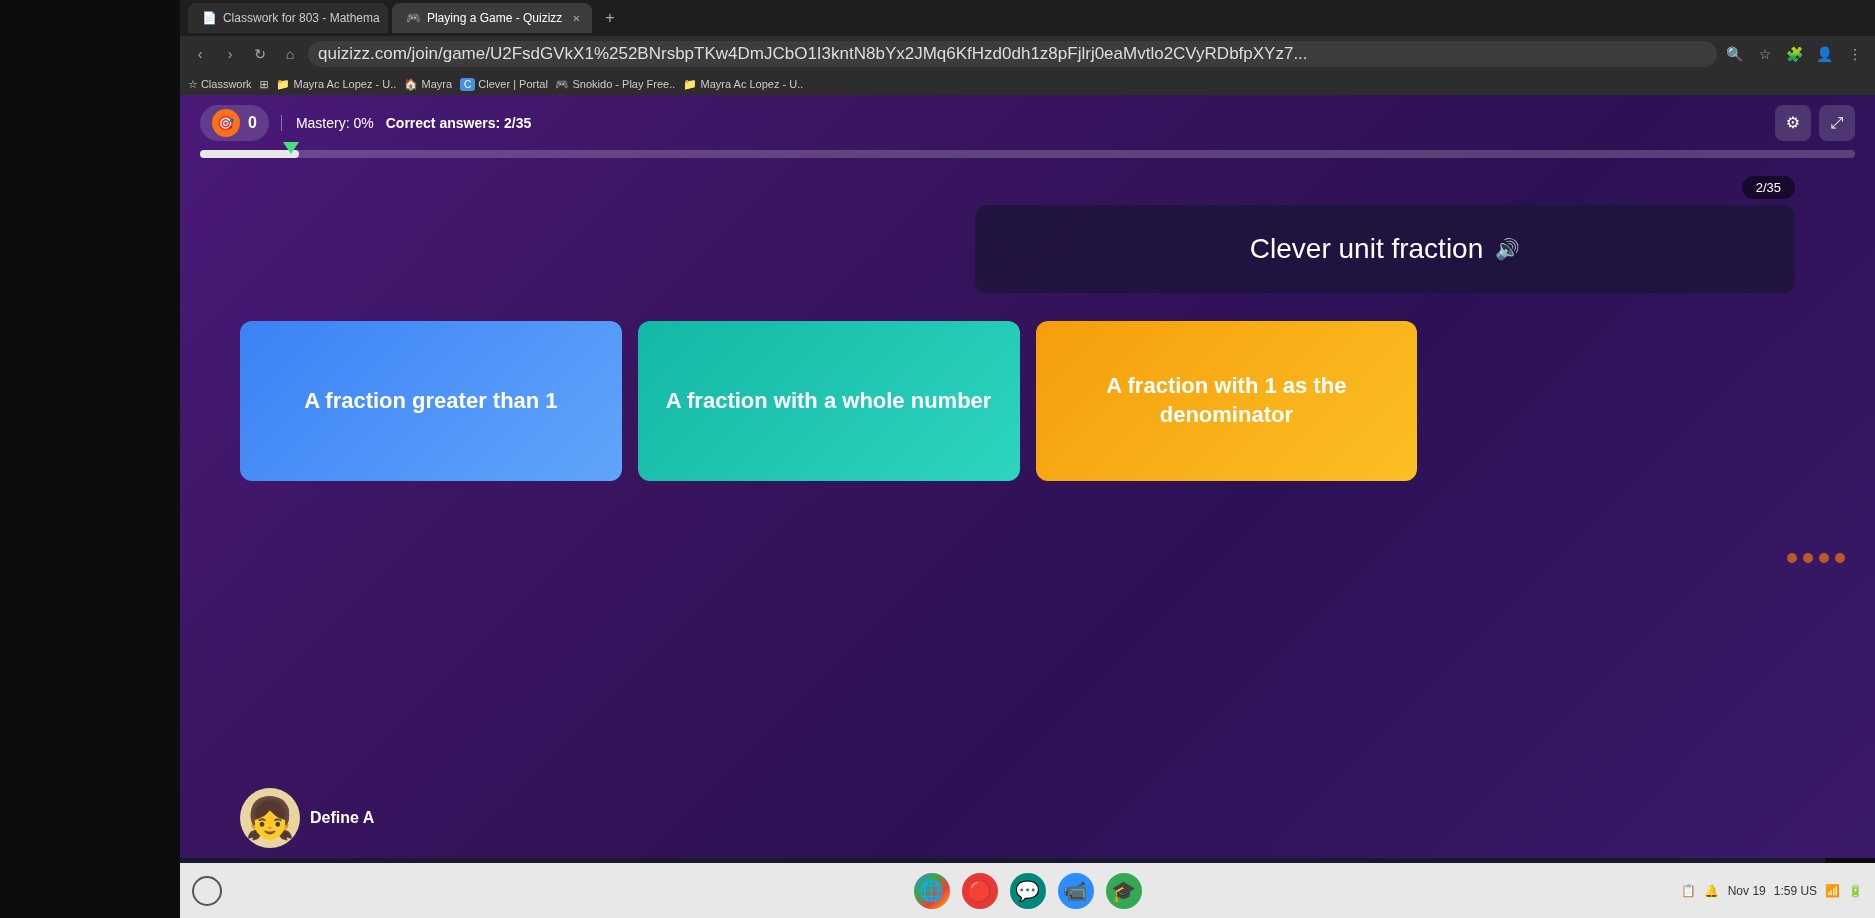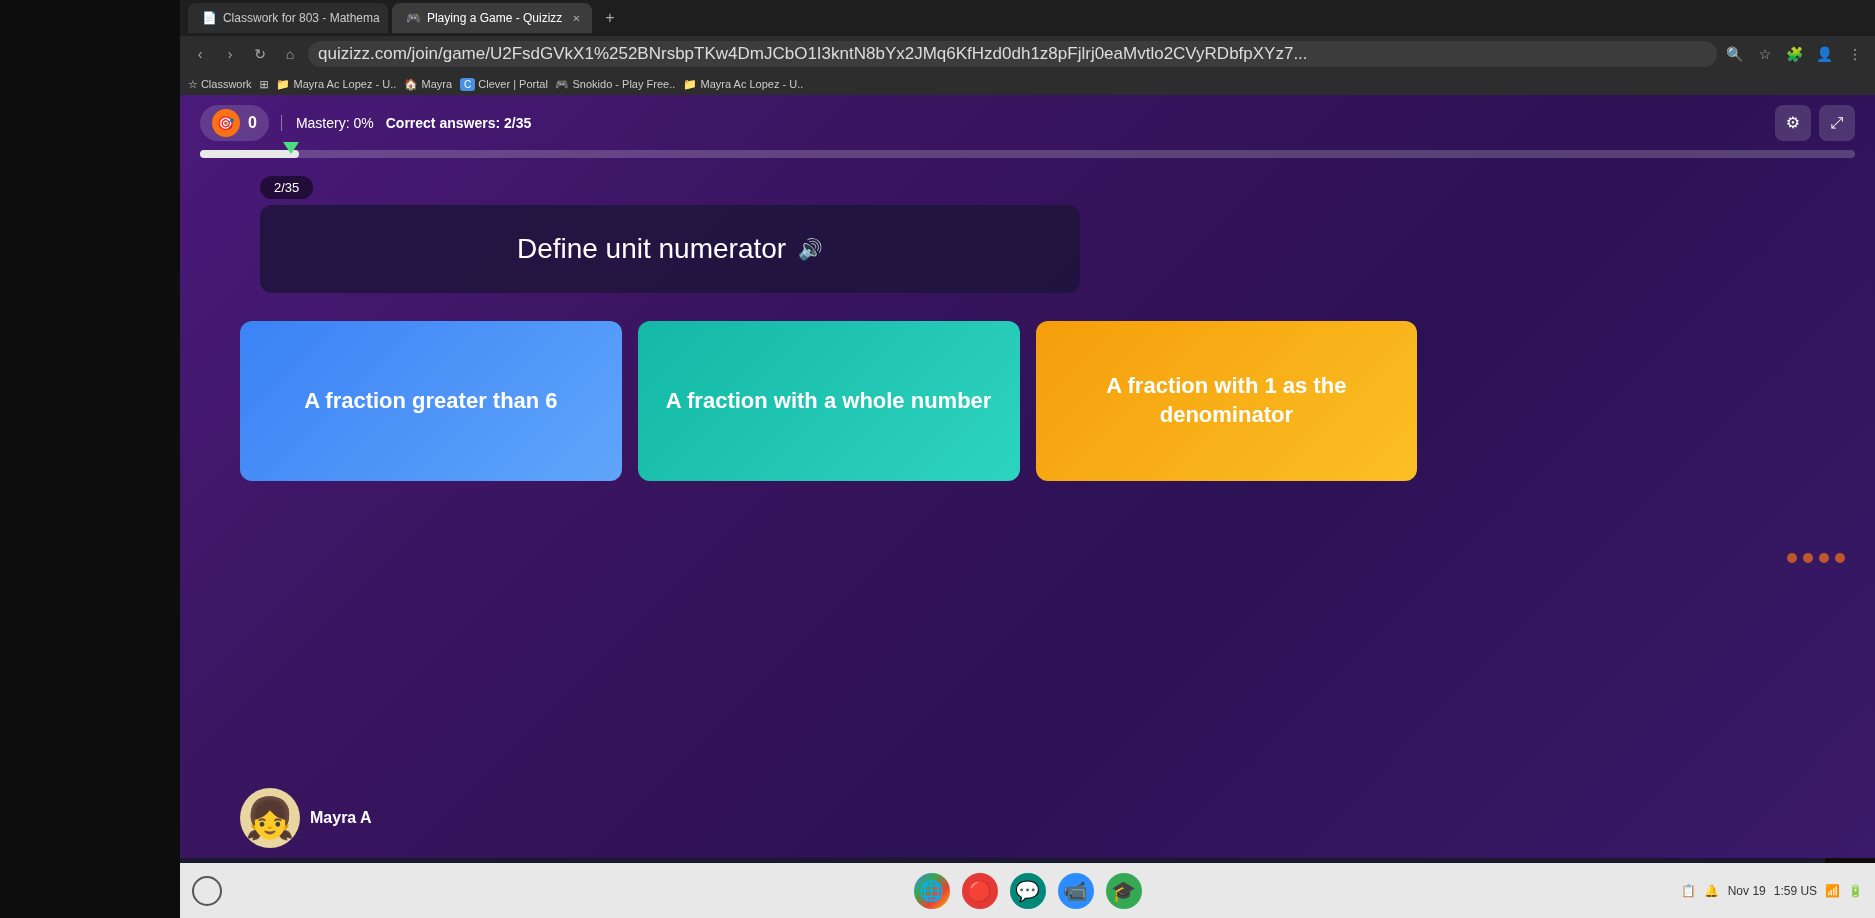--- a/index.html
+++ b/index.html
@@ -232,21 +232,21 @@
       height: 0;
       border-left: 8px solid transparent;
       border-right: 8px solid transparent;
       border-top: 12px solid #4ade80;
     }
 
     
     .question-section {
       display: flex;
       flex-direction: column;
-      align-items: flex-start;
+      align-items: flex-end;
       padding: 10px 80px 20px;
     }
 
     .question-counter-badge {
       background: rgba(0,0,0,0.5);
       color: white;
       padding: 4px 14px;
       border-radius: 12px;
       font-size: 13px;
       margin-bottom: 6px;
@@ -519,42 +519,42 @@
   <div class="progress-container">
     <div class="progress-bar-bg">
       <div class="progress-bar-fill"></div>
       <div class="progress-marker"></div>
     </div>
   </div>
 
   <div class="question-section">
     <div class="question-counter-badge">2/35</div>
     <div class="question-card">
-      <span class="question-text">Define unit numerator</span>
+      <span class="question-text">Clever unit fraction</span>
       <span class="sound-icon">🔊</span>
     </div>
   </div>
 
   <div class="answers-grid">
     <div class="answer-card blue">
-      <span class="answer-text">A fraction greater than 6</span>
+      <span class="answer-text">A fraction greater than 1</span>
     </div>
     <div class="answer-card teal">
       <span class="answer-text">A fraction with a whole number</span>
     </div>
     <div class="answer-card orange">
       <span class="answer-text">A fraction with 1 as the denominator</span>
     </div>
   </div>
 
   <div class="player-section">
     <div class="player-avatar">
       <span style="font-size:40px;">👧</span>
     </div>
-    <span class="player-name">Mayra A</span>
+    <span class="player-name">Define A</span>
   </div>
 
   <div class="deco-dots">
     <div class="deco-dot"></div>
     <div class="deco-dot"></div>
     <div class="deco-dot"></div>
     <div class="deco-dot"></div>
   </div>
 </div>
 

